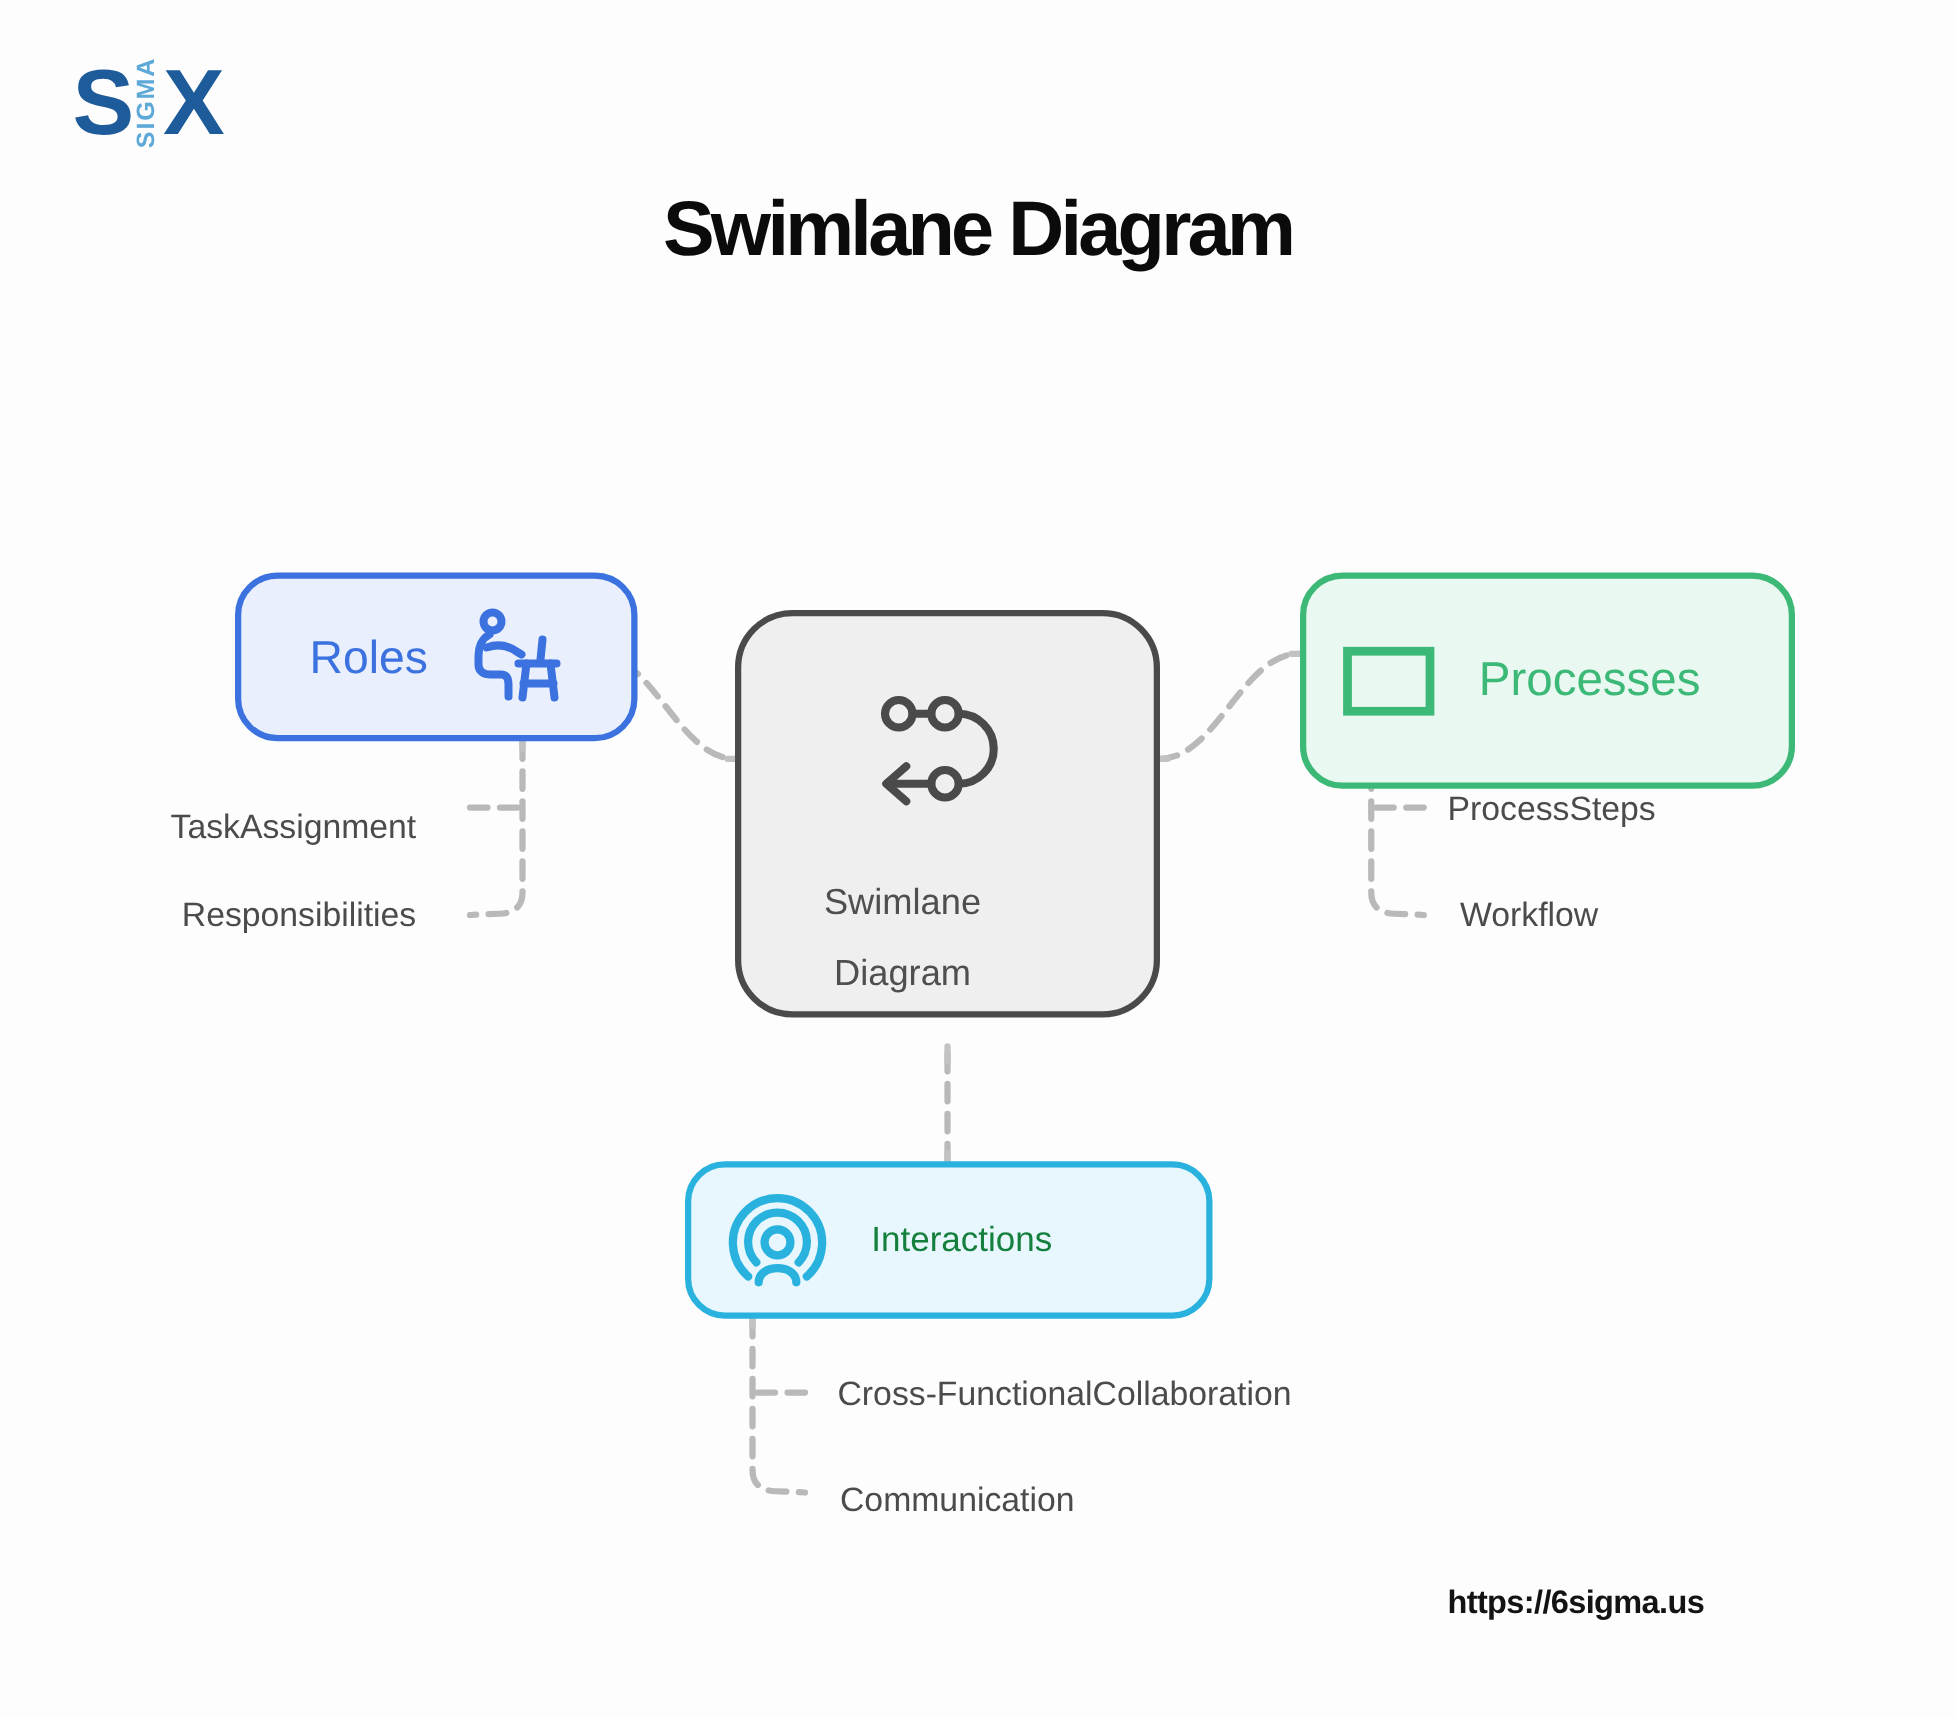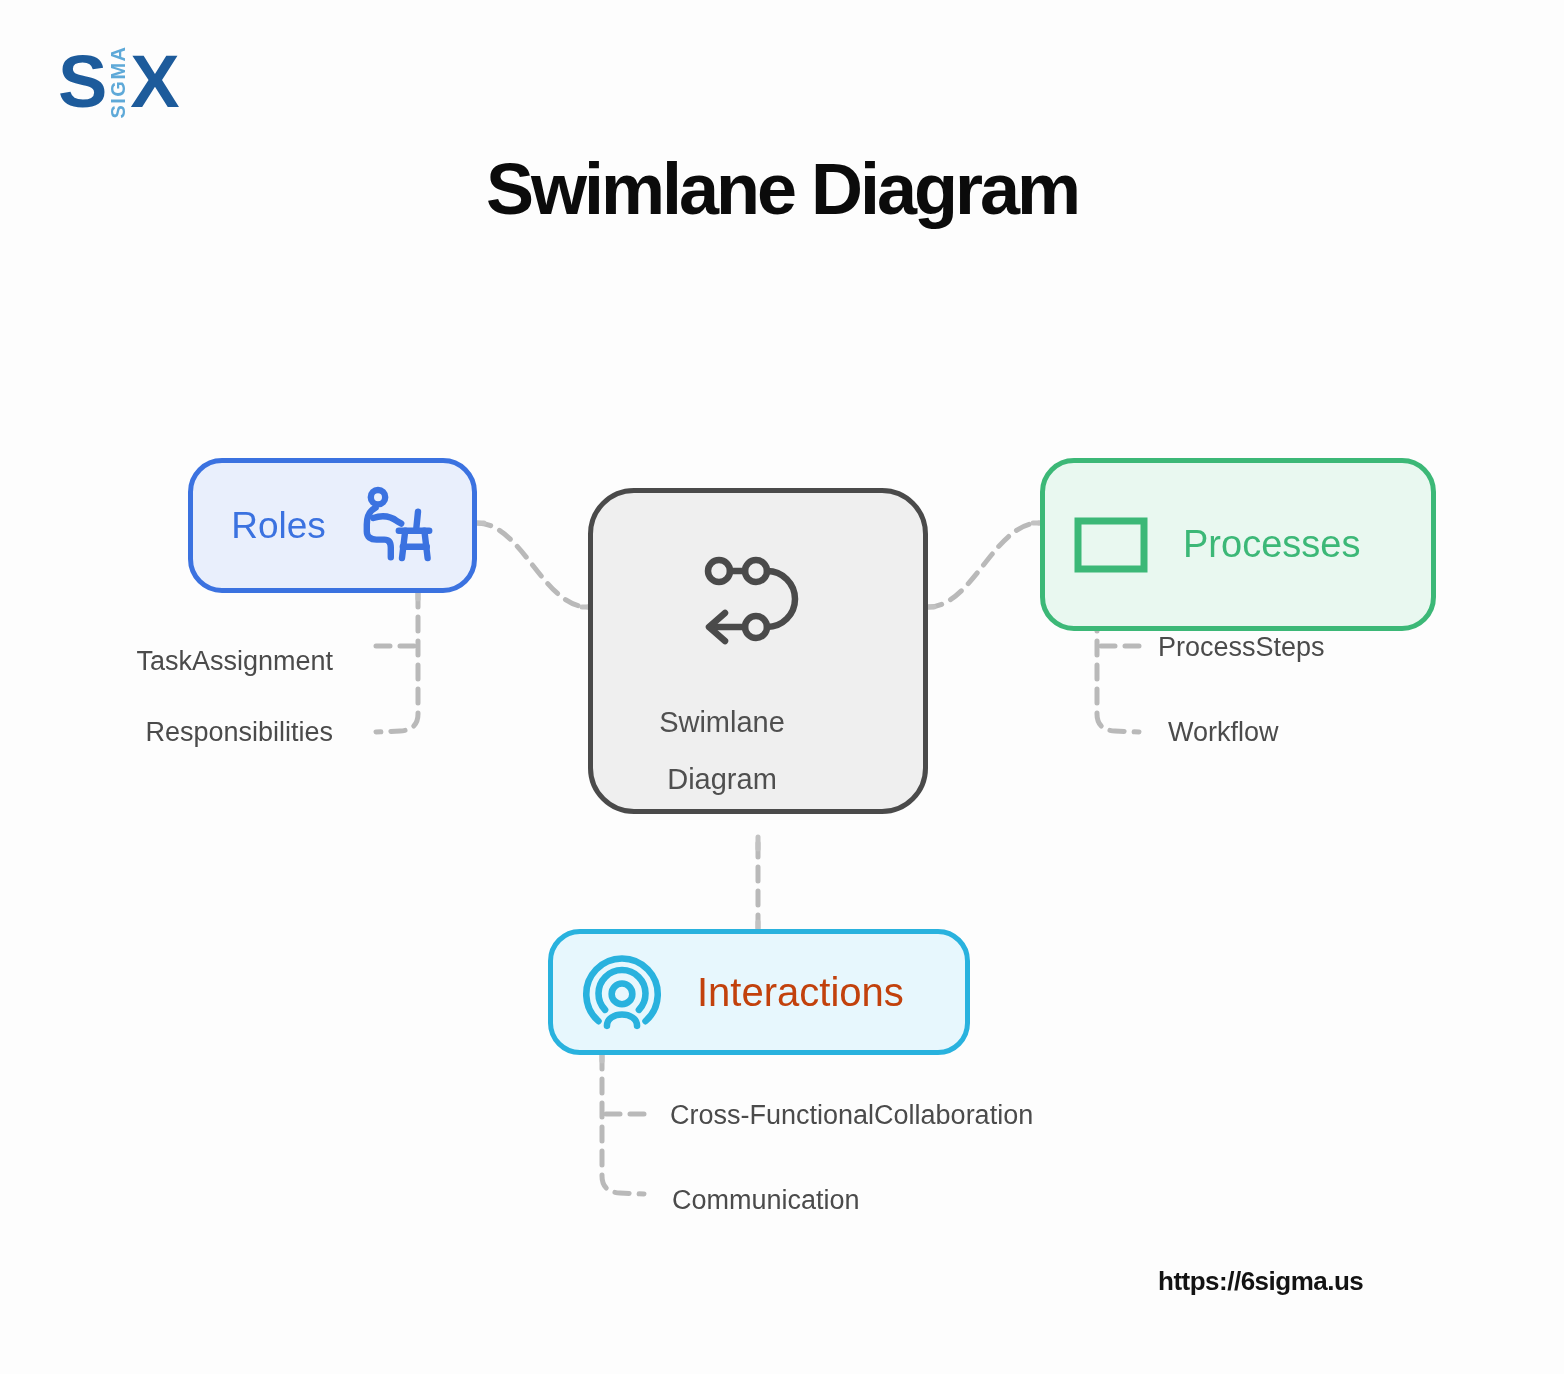--- a/index.html
+++ b/index.html
@@ -19,48 +19,48 @@
   .logo-sigma-wrap span {
     position:absolute; left:50%; top:50%;
     transform:translate(-50%,-50%) rotate(-90deg);
     font-size:20px; font-weight:bold; letter-spacing:1.5px;
     color:#5ea9d8; white-space:nowrap;
   }
 
   
   .page-title {
     left:0; right:0; top:148px; text-align:center;
-    font-size:72px; font-weight:bold; letter-spacing:-3px; color:#0b0b0b;
+    font-size:62px; font-weight:bold; letter-spacing:-3px; color:#0b0b0b;
   }
 
   
   .connectors { left:0; top:0; }
 
   
   .node { display:flex; align-items:center; }
   .roles-box {
-    left:188px; top:458px; width:289px; height:135px;
+    left:188px; top:458px; width:322px; height:135px;
     background:#e9effc; border:5px solid #3b72e0; border-radius:34px;
     justify-content:center; gap:28px;
   }
   .roles-label { font-size:37px; color:#3b72e0; }
 
   .processes-box {
     left:1040px; top:458px; width:396px; height:173px;
     background:#e9f8f0; border:5px solid #3cb877; border-radius:34px;
     padding-left:28px; gap:34px;
   }
   .processes-label { font-size:38px; color:#3cb877; }
 
   .interactions-box {
     left:548px; top:929px; width:422px; height:126px;
     background:#e7f7fd; border:5px solid #29b2de; border-radius:32px;
     padding-left:22px; gap:28px;
   }
-  .interactions-label { font-size:40px; color:#c2410c; }
+  .interactions-label { font-size:28px; color:#15803d; }
 
   .center-box {
     left:588px; top:488px; width:340px; height:326px;
     background:#efefef; border:5px solid #4a4a4a; border-radius:46px;
   }
   .center-icon { position:absolute; left:50%; top:55px; transform:translateX(-50%); }
   .center-line {
     position:absolute; left:0; right:0; text-align:center;
     transform:translateX(-36px);
     font-size:29px; color:#4f4f4f;

